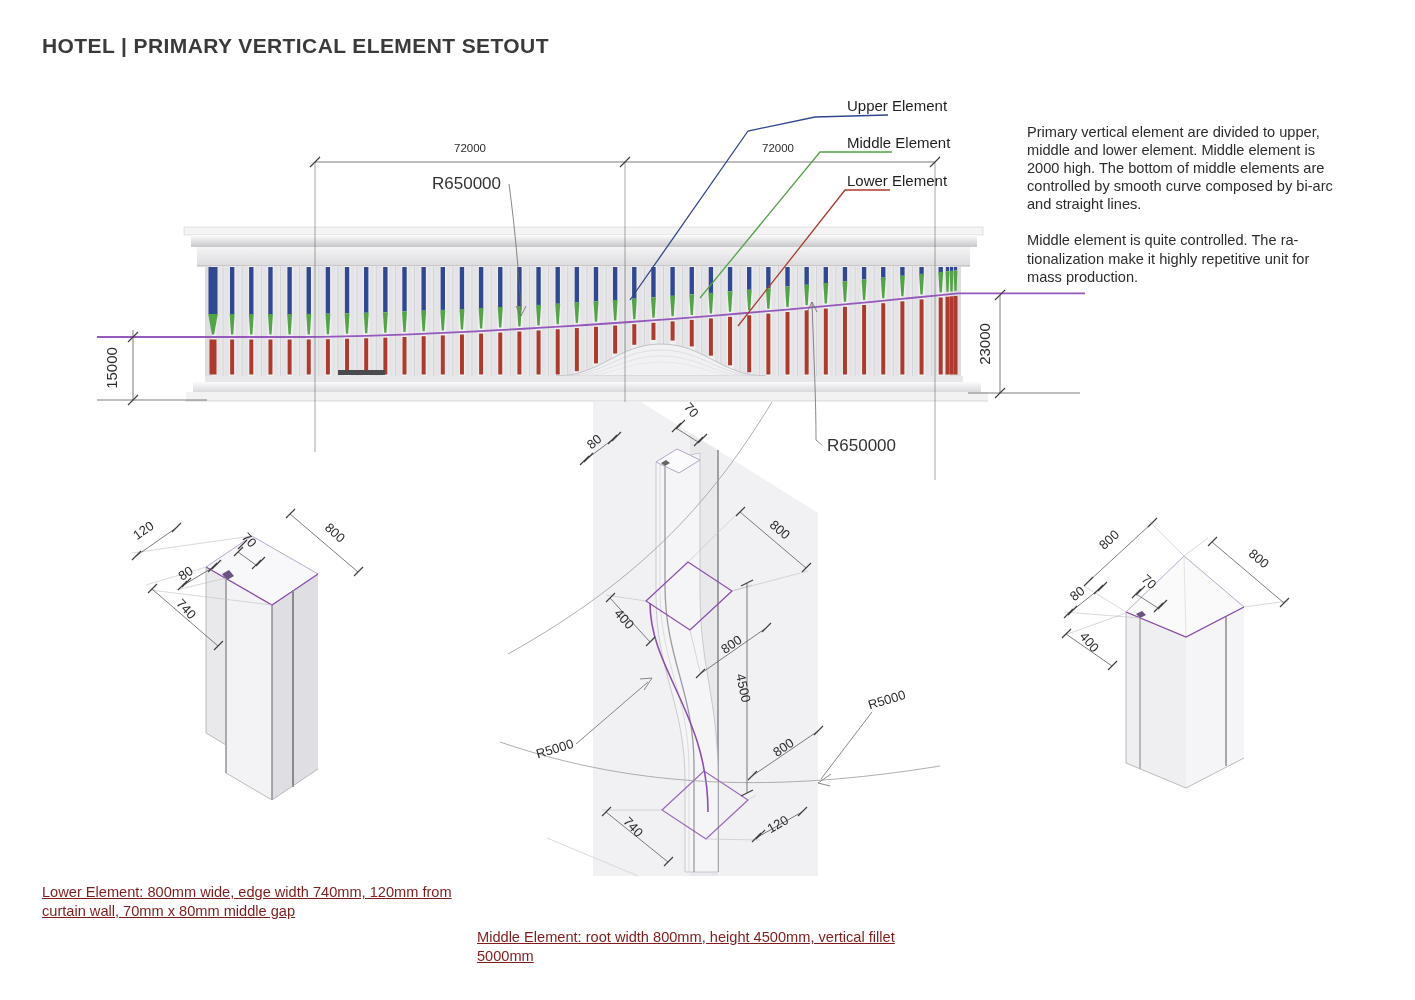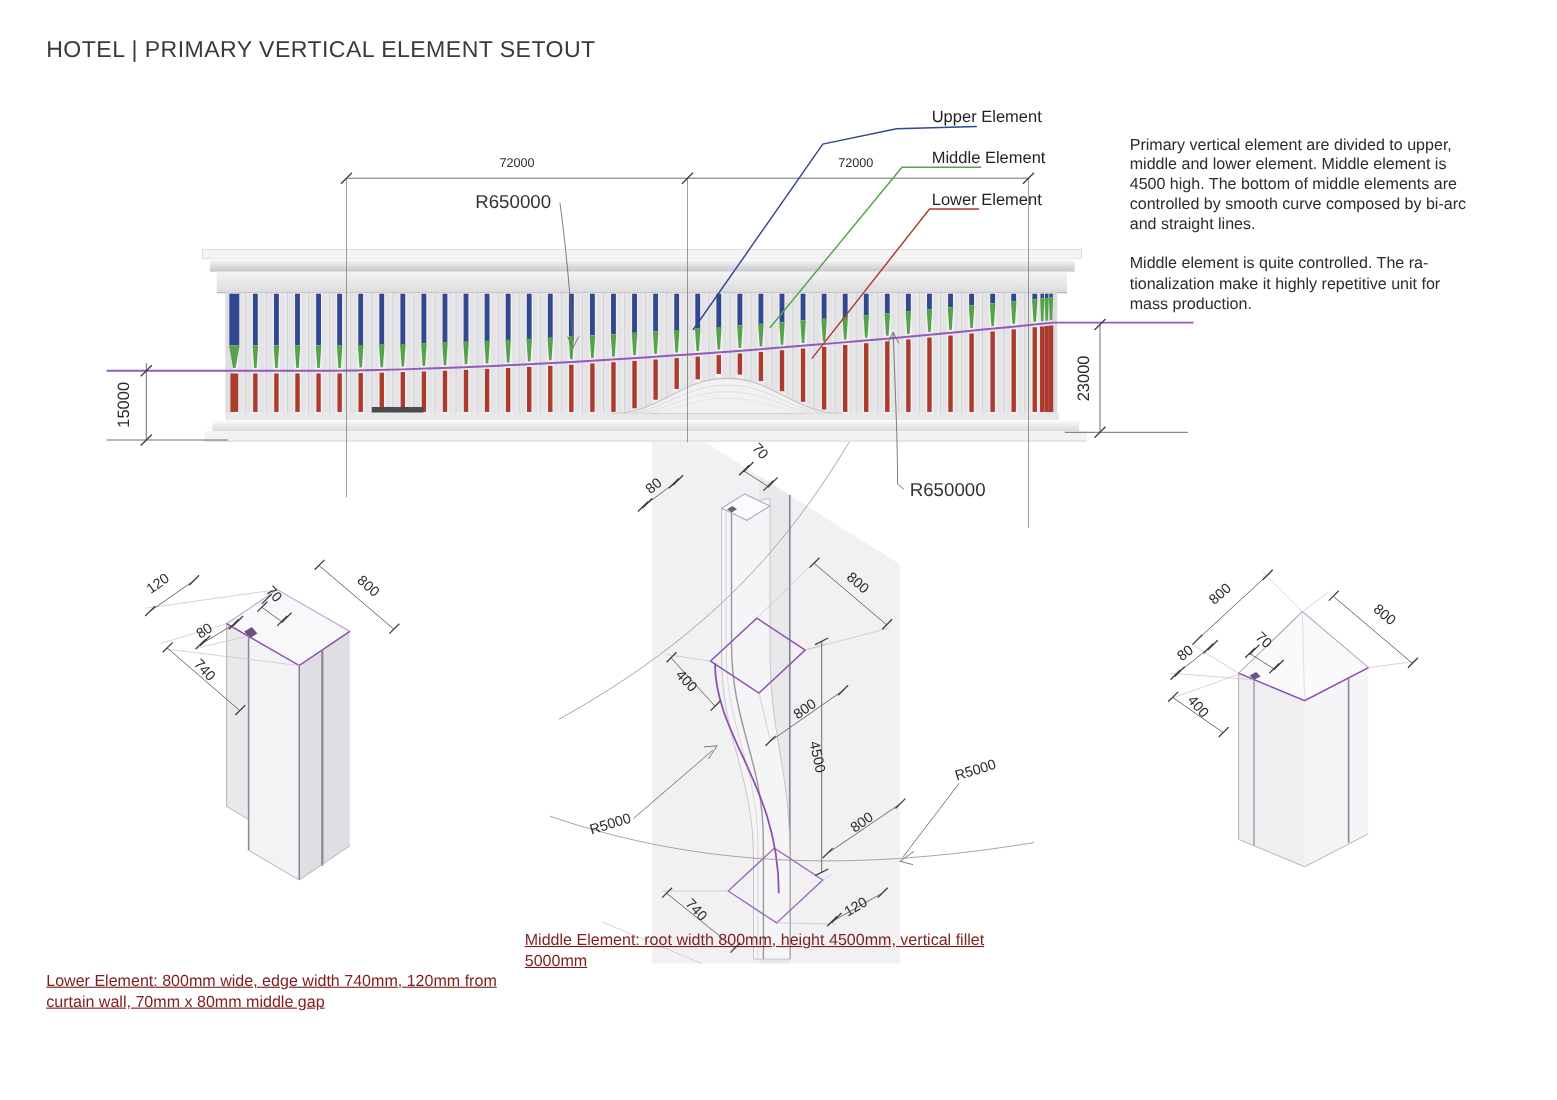--- a/index.html
+++ b/index.html
@@ -1,18 +1,18 @@
 <!DOCTYPE html>
 <html><head>
 <meta charset="utf-8">
 <style>
   html,body{margin:0;padding:0;background:#ffffff;}
   .sheet{position:relative;width:1415px;height:1000px;background:#ffffff;overflow:hidden;
          font-family:"Liberation Sans", sans-serif;color:#2b2b2b;}
-  .title{position:absolute;left:42px;top:34px;font-size:21px;font-weight:400;
+  .title{position:absolute;left:42px;top:34px;font-size:21px;font-weight:700;
          letter-spacing:.4px;color:#3a3a3a;white-space:pre;}
   .notes{position:absolute;left:1027px;top:123px;width:370px;font-size:14.6px;
          line-height:1.24;color:#2c2c2c;}
   .notes p{margin:0 0 18px 0;white-space:pre-line;}
   .caption{position:absolute;font-size:14.6px;line-height:1.3;color:#7f1d1d;white-space:pre-line;text-decoration:underline;}
   svg{position:absolute;left:0;top:0;}
   text{font-family:"Liberation Sans", sans-serif;fill:#2b2b2b;}
   .dim{font-size:13px;}
   .dim-sm{font-size:11.5px;}
   .dim-lg{font-size:15px;}
@@ -29,21 +29,21 @@
 </head>
 <body>
 
 <div class="sheet">
 
   <div class="title">HOTEL | PRIMARY VERTICAL ELEMENT SETOUT</div>
 
   <div class="notes">
     <p>Primary vertical element are divided to upper,
 middle and lower element. Middle element is
-4500 high. The bottom of middle elements are
+2000 high. The bottom of middle elements are
 controlled by smooth curve composed by bi-arc
 and straight lines.</p>
     <p>Middle element is quite controlled. The ra-
 tionalization make it highly repetitive unit for
 mass production.</p>
   </div>
 
   <svg id="drawing-svg" width="1415" height="1000" viewBox="0 0 1415 1000">
     <defs>
       <linearGradient id="cg1" x1="0" y1="0" x2="0" y2="1">
@@ -339,16 +339,16 @@
       <text class="dim" transform="translate(1112,543) rotate(-42)" text-anchor="middle">800</text>
       <text class="dim" transform="translate(1256,562) rotate(40)" text-anchor="middle">800</text>
       <text class="dim" transform="translate(1080,597) rotate(-38)" text-anchor="middle">80</text>
       <text class="dim" transform="translate(1146,585) rotate(43)" text-anchor="middle">70</text>
       <text class="dim" transform="translate(1086,645) rotate(49)" text-anchor="middle">400</text>
     </g>
   </svg>
 
   <div class="caption" style="left:42px;top:883px;">Lower Element: 800mm wide, edge width 740mm, 120mm from
 curtain wall, 70mm x 80mm middle gap</div>
-  <div class="caption" style="left:477px;top:846px;">Middle Element: root width 800mm, height 4500mm, vertical fillet
+  <div class="caption" style="left:477px;top:928px;">Middle Element: root width 800mm, height 4500mm, vertical fillet
 5000mm</div>
 
 </div>
 
 </body></html>

